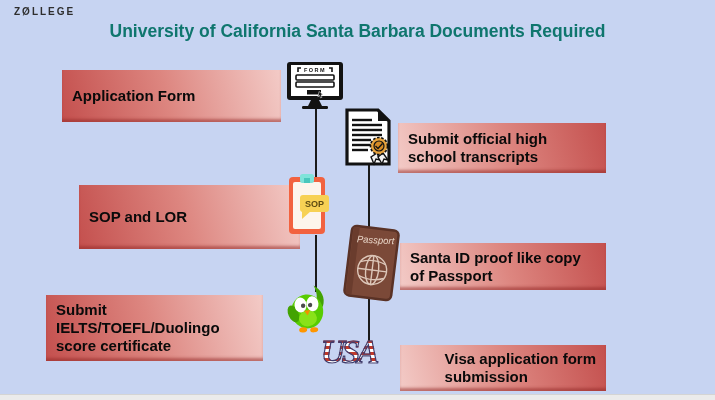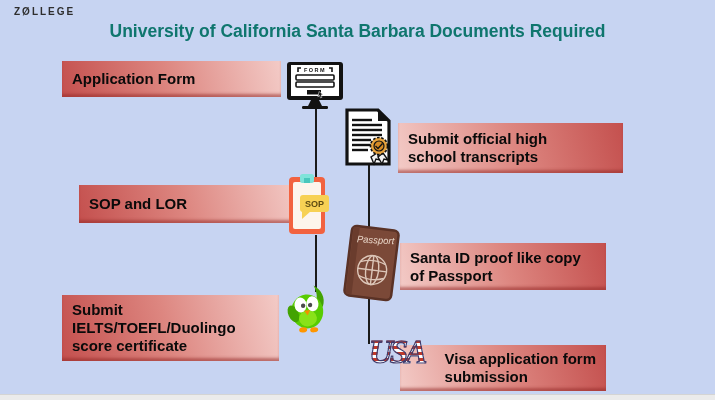--- a/index.html
+++ b/index.html
@@ -21,43 +21,43 @@
     position:absolute; display:flex; align-items:center;
     padding:4px 10px;
     box-shadow: inset 0 -4px 3px -1px rgba(148,42,40,.55);
   }
   .step-label {
     font-weight:bold; color:#0a0a0a; font-size:15px; line-height:1.2;
     white-space:pre-line;
   }
   .grad-left  { background: linear-gradient(75deg, #c4504e 0%, #dd8680 48%, #f3cbc7 100%); }
   .grad-right { background: linear-gradient(75deg, #f3cbc7 0%, #dd8680 52%, #c4504e 100%); }
-  .box1 { left:62px;  top:61px;  width:219px; height:36px; }
-  .box2 { left:398px; top:123px; width:225px; height:50px; }
-  .box3 { left:79px;  top:185px; width:221px; height:38px; }
+  .box1 { left:62px;  top:70px;  width:219px; height:52px; }
+  .box2 { left:398px; top:123px; width:208px; height:50px; }
+  .box3 { left:79px;  top:185px; width:221px; height:64px; }
   .box4 { left:400px; top:243px; width:206px; height:47px; }
-  .box5 { left:62px;  top:295px; width:217px; height:66px; }
+  .box5 { left:46px;  top:295px; width:217px; height:66px; }
   .box6 { left:400px; top:345px; width:206px; height:46px;justify-content:flex-end; }
   .vline { position:absolute; width:2px; background:#1a1a1a; }
   .line-l1 { left:315px; top:106px; height:74px; }
   .line-l2 { left:315px; top:235px; height:57px; }
   .line-r1 { left:368px; top:165px; height:70px; }
   .line-r2 { left:368px; top:298px; height:46px; }
   .icon { position:absolute; }
   .icon-computer   { left:286px; top:61px; }
   .icon-transcript { left:344px; top:108px; }
   .icon-clipboard  { left:288px; top:173px; }
   .icon-passport   { left:346px; top:226px; transform:rotate(7deg); }
   .icon-owl        { left:285px; top:285px; transform:rotate(-6deg); }
   .usa-text {
     position:absolute; left:321px; top:334px;
     font-family:"Liberation Serif", serif; font-style:italic; font-weight:bold;
     font-size:33px; letter-spacing:-3px; line-height:1.1;
     background: repeating-linear-gradient(to bottom, #c0392b 0 3px, #ffffff 3px 6px);
-    -webkit-background-clip:text; background-clip:text; color:transparent;margin-left:48px;
+    -webkit-background-clip:text; background-clip:text; color:transparent;
     -webkit-text-stroke:1.2px #3c3b6e;
   }
   .footer-strip {
     position:absolute; left:0; right:0; bottom:0; height:6px;
     background:#ebebeb; border-top:1px solid #d4d4d4;
   }
 </style>
 </head>
 <body>
 

